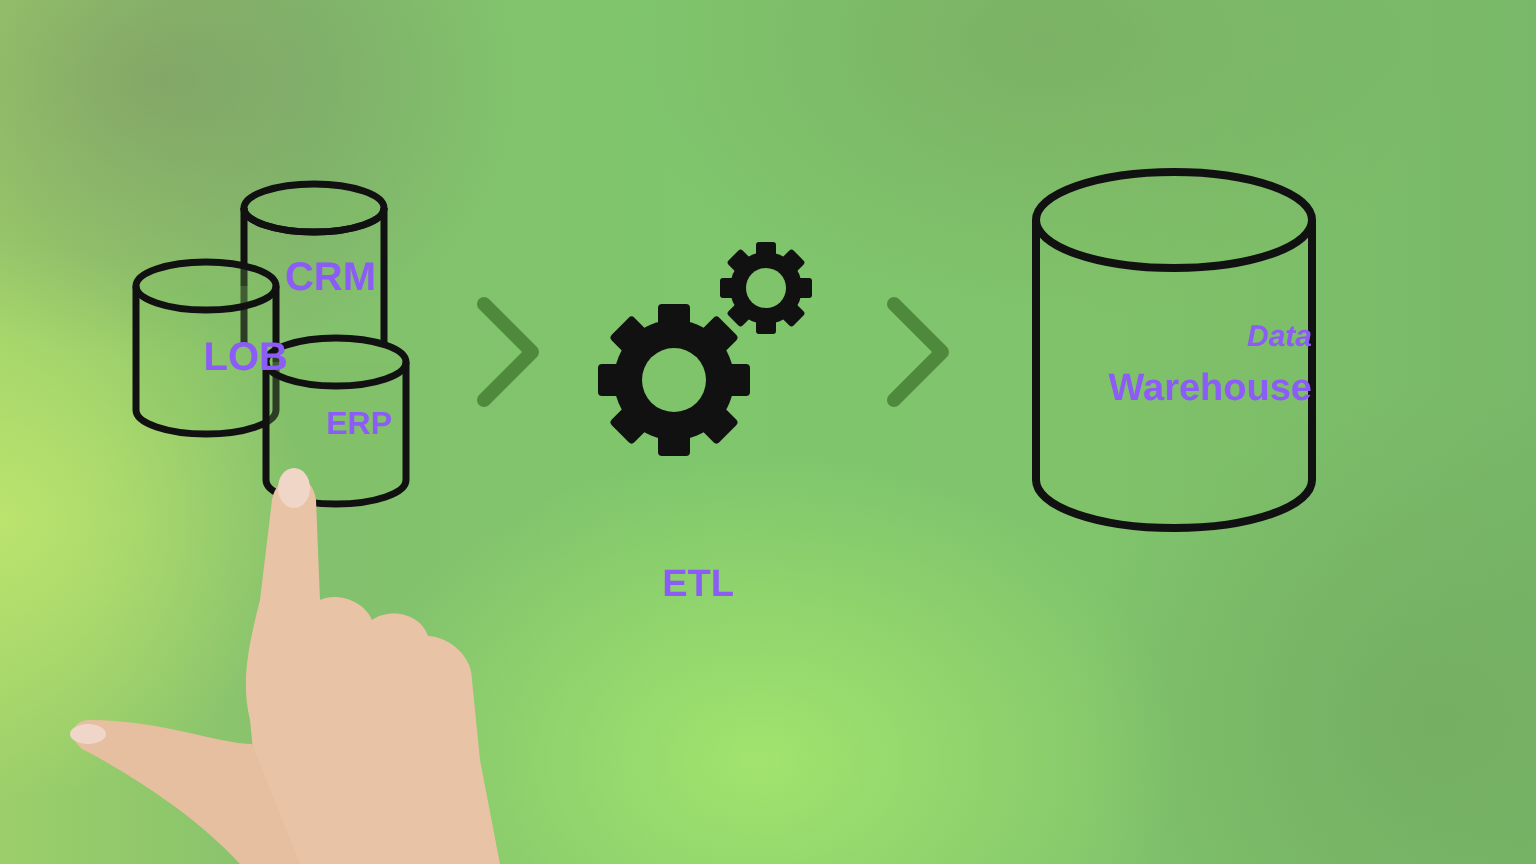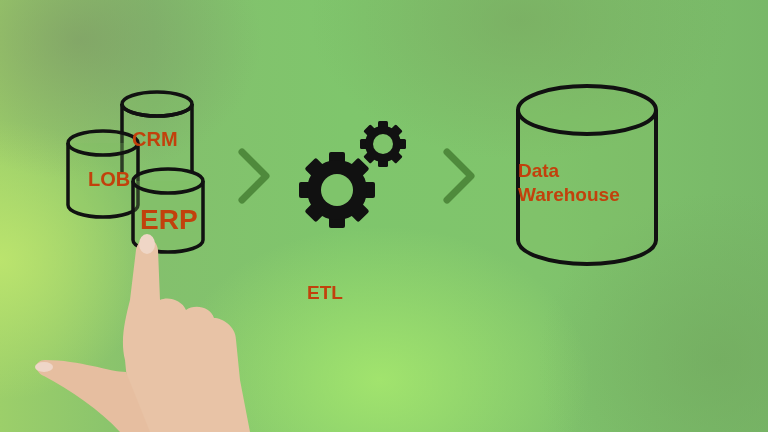--- a/index.html
+++ b/index.html
@@ -9,21 +9,21 @@
     background:
       radial-gradient(ellipse 260px 200px at 80px 40px, rgba(120,140,100,0.55), rgba(120,140,100,0) 70%),
       radial-gradient(ellipse 300px 220px at 380px 380px, rgba(170,235,110,0.8), rgba(170,235,110,0) 70%),
       radial-gradient(ellipse 220px 200px at 0px 260px, rgba(190,230,110,0.9), rgba(190,230,110,0) 70%),
       radial-gradient(ellipse 260px 240px at 720px 360px, rgba(115,170,95,0.7), rgba(115,170,95,0) 70%),
       radial-gradient(ellipse 300px 200px at 520px 20px, rgba(120,165,95,0.6), rgba(120,165,95,0) 70%),
       linear-gradient(90deg, #9ccf6a 0%, #84c06d 20%, #7fc66c 45%, #80c46c 70%, #78b868 100%);
   }
   .layer { position: absolute; left: 0; top: 0; width: 768px; height: 432px; }
   .label {
-    position: absolute; font-weight: bold; color: #c2410c; text-align: left;
+    position: absolute; font-weight: bold; color: #8b5cf6; text-align: right;
   }
 </style>
 </head>
 <body>
 
 <svg class="layer" viewBox="0 0 768 432" xmlns="http://www.w3.org/2000/svg">
 
   <g fill="none" stroke="#111" stroke-width="3.5">
     <path d="M122,104 L122,172 M192,104 L192,172"></path>
     <ellipse cx="157" cy="104" rx="35" ry="12" fill="rgba(128,190,100,0.25)"></ellipse>
@@ -74,16 +74,16 @@
              C168,296 182,300 186,310 C194,304 210,306 214,318 C222,318 236,326 236,340
              L240,380 L250,432 Z" fill="#e8c3a6"></path>
     <path d="M126,372 C110,372 80,360 45,360 C34,360 34,372 44,376 C70,390 100,410 120,432 L150,432 Z" fill="#e6bea0"></path>
     <ellipse cx="147" cy="244" rx="8" ry="10" fill="#efd6c6"></ellipse>
     <ellipse cx="44" cy="367" rx="9" ry="5" fill="#efd6c8"></ellipse>
   </g>
 </svg>
 
 <div class="label" style="left:132px; top:128px; width:56px; font-size:20px;">CRM</div>
 <div class="label" style="left:76px; top:168px; width:56px; font-size:20px;margin-left:12px;">LOB</div>
-<div class="label" style="left:140px; top:204px; width:56px; font-size:28px;">ERP</div>
+<div class="label" style="left:140px; top:204px; width:56px; font-size:16px;">ERP</div>
 <div class="label" style="left:307px; top:234px; width:60px; font-size:19px;margin-top:48px;">ETL</div>
-<div class="label" style="left:518px; top:160px; width:138px; font-size:19px;">Data</div>
+<div class="label" style="left:518px; top:160px; width:138px; font-size:15px;font-style:italic;">Data</div>
 <div class="label" style="left:518px; top:184px; width:138px; font-size:19px;">Warehouse</div>
 
 </body></html>

